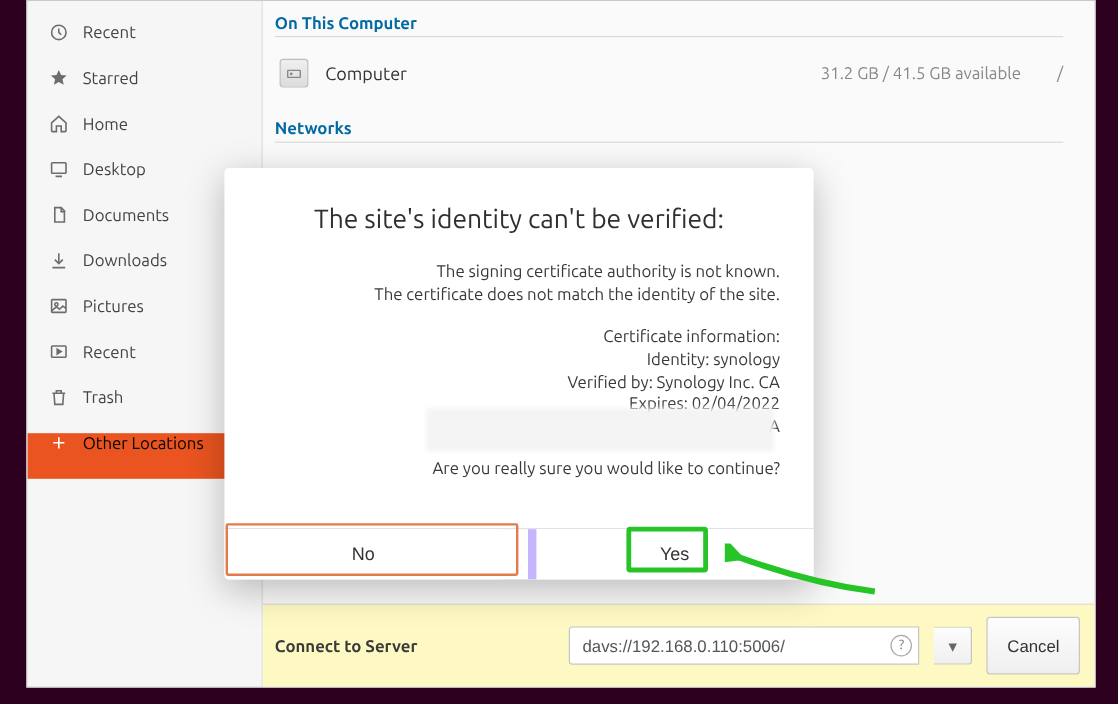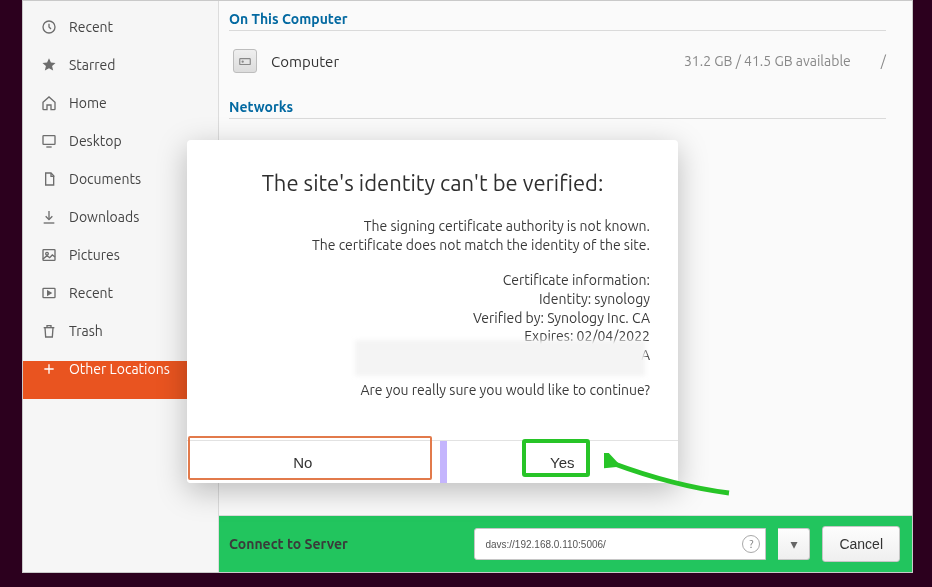--- a/index.html
+++ b/index.html
@@ -38,21 +38,21 @@
     align-items: flex-start;
     height: 38px;
     gap: 12px;
     padding-left: 18px;
     color: #444;
     cursor: pointer;
   }
   .sidebar-item .icon { width: 16px; display:flex; justify-content:center; color:#6d6d6d; }
   .sidebar-item.selected {
     background: #e95420;
-    color: #ffffff;
+    color: #000000;
   }
   .sidebar-item.selected .icon { color:#fff; }
   
   .main {
     flex: 1;
     display: flex;
     flex-direction: column;
     background: #fafafa;
     position: relative;
   }
@@ -67,57 +67,57 @@
     width:24px; height:24px; border:1px solid #bdbdbd; border-radius:3px;
     background:linear-gradient(#efefef,#dcdcdc);
     display:flex;align-items:center;justify-content:center;
   }
   .row .name { font-size:15px; color:#333; }
   .row .spacer { flex:1; }
   .row .size { color:#888; font-size:14px; }
   .row .slash { color:#888; margin-left:16px; }
   
   .connect-bar {
-    background:#22c55e;
+    background:#fef9c3;
     border-top:1px solid #dcdcdc;
     padding:10px 12px 10px 10px;
     display:flex; align-items:center; gap:12px;
   }
   .connect-bar .label { font-weight:700; color:#3a3a3a; }
   .connect-bar .spacer { flex:1; }
   .addr-wrap {
     position:relative;
     width:292px;
   }
   .addr-input {
     width:100%;
     height:32px;
     background:#fff;
     border:1px solid #c6c6c6;
     border-radius:3px 0 0 3px;
     padding:0 34px 0 10px;
     color:#555;
-    font-size:10px;
+    font-size:14px;
   }
   .help-btn {
     position:absolute; right:6px; top:50%; transform:translateY(-50%);
     width:18px;height:18px;border:1px solid #a9a9a9;border-radius:50%;
     display:flex;align-items:center;justify-content:center;
     font-size:11px;color:#7b7b7b;cursor:pointer;background:#fff;
   }
   .drop-btn {
     width:32px;height:32px;
     background:linear-gradient(#fdfdfd,#efefef);
     border:1px solid #c6c6c6;border-left:none;
     border-radius:0 3px 3px 0;
     display:flex;align-items:center;justify-content:center;
     cursor:pointer;color:#666;
   }
   .cancel-btn {
-    height:36px;padding:0 16px;
+    height:48px;padding:0 16px;
     background:linear-gradient(#fdfdfd,#efefef);
     border:1px solid #c6c6c6;border-radius:3px;
     color:#333;cursor:pointer;font-size:14px;
   }
   
   .dialog {
     position:absolute;
     left:187px; top:140px;
     width:491px;
     background:#fff;

